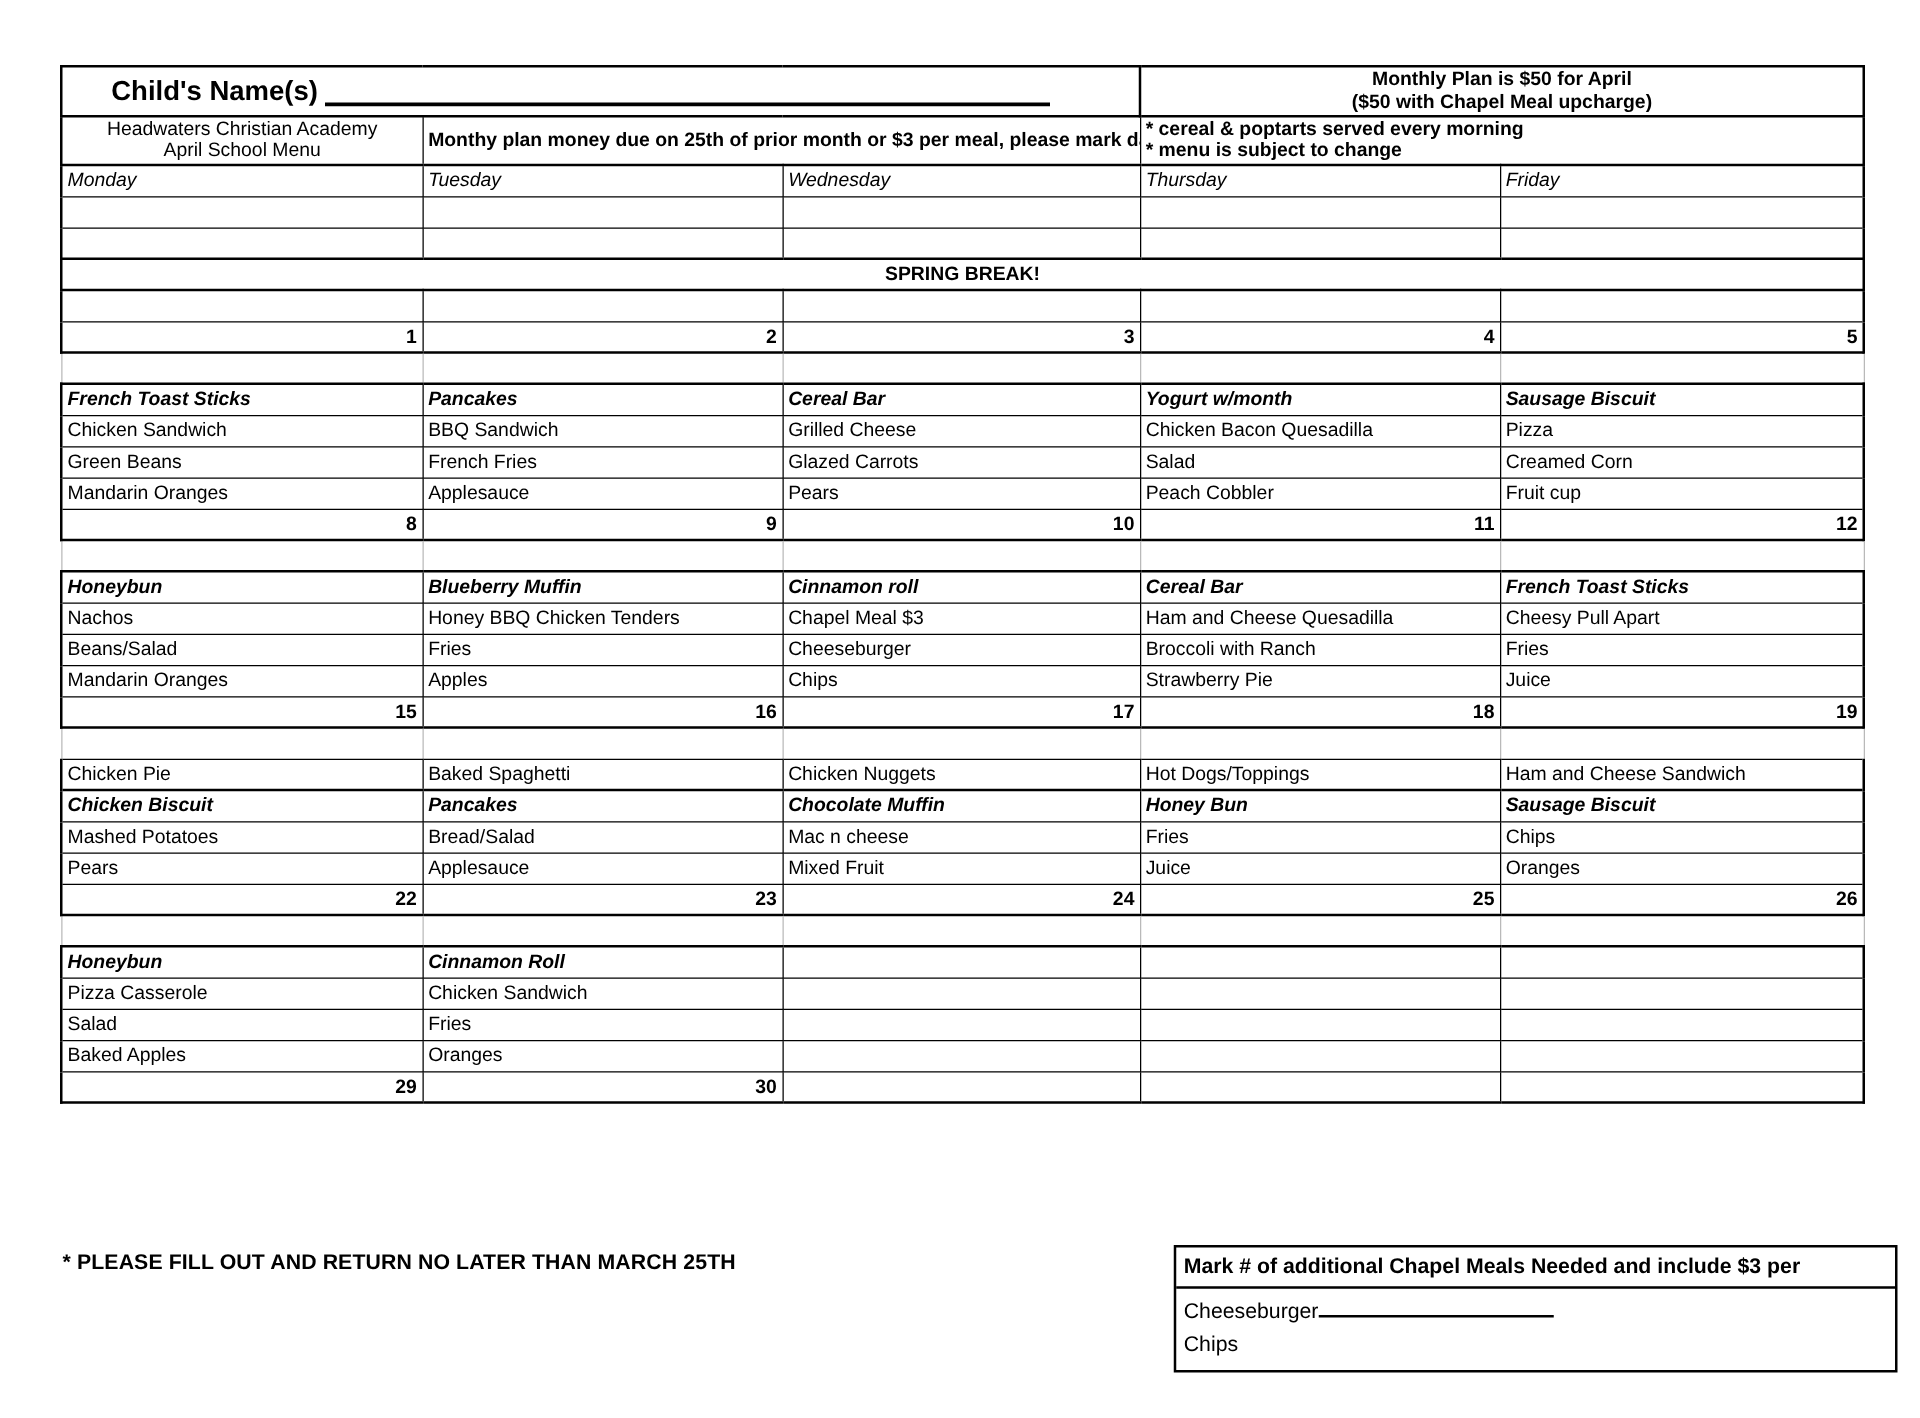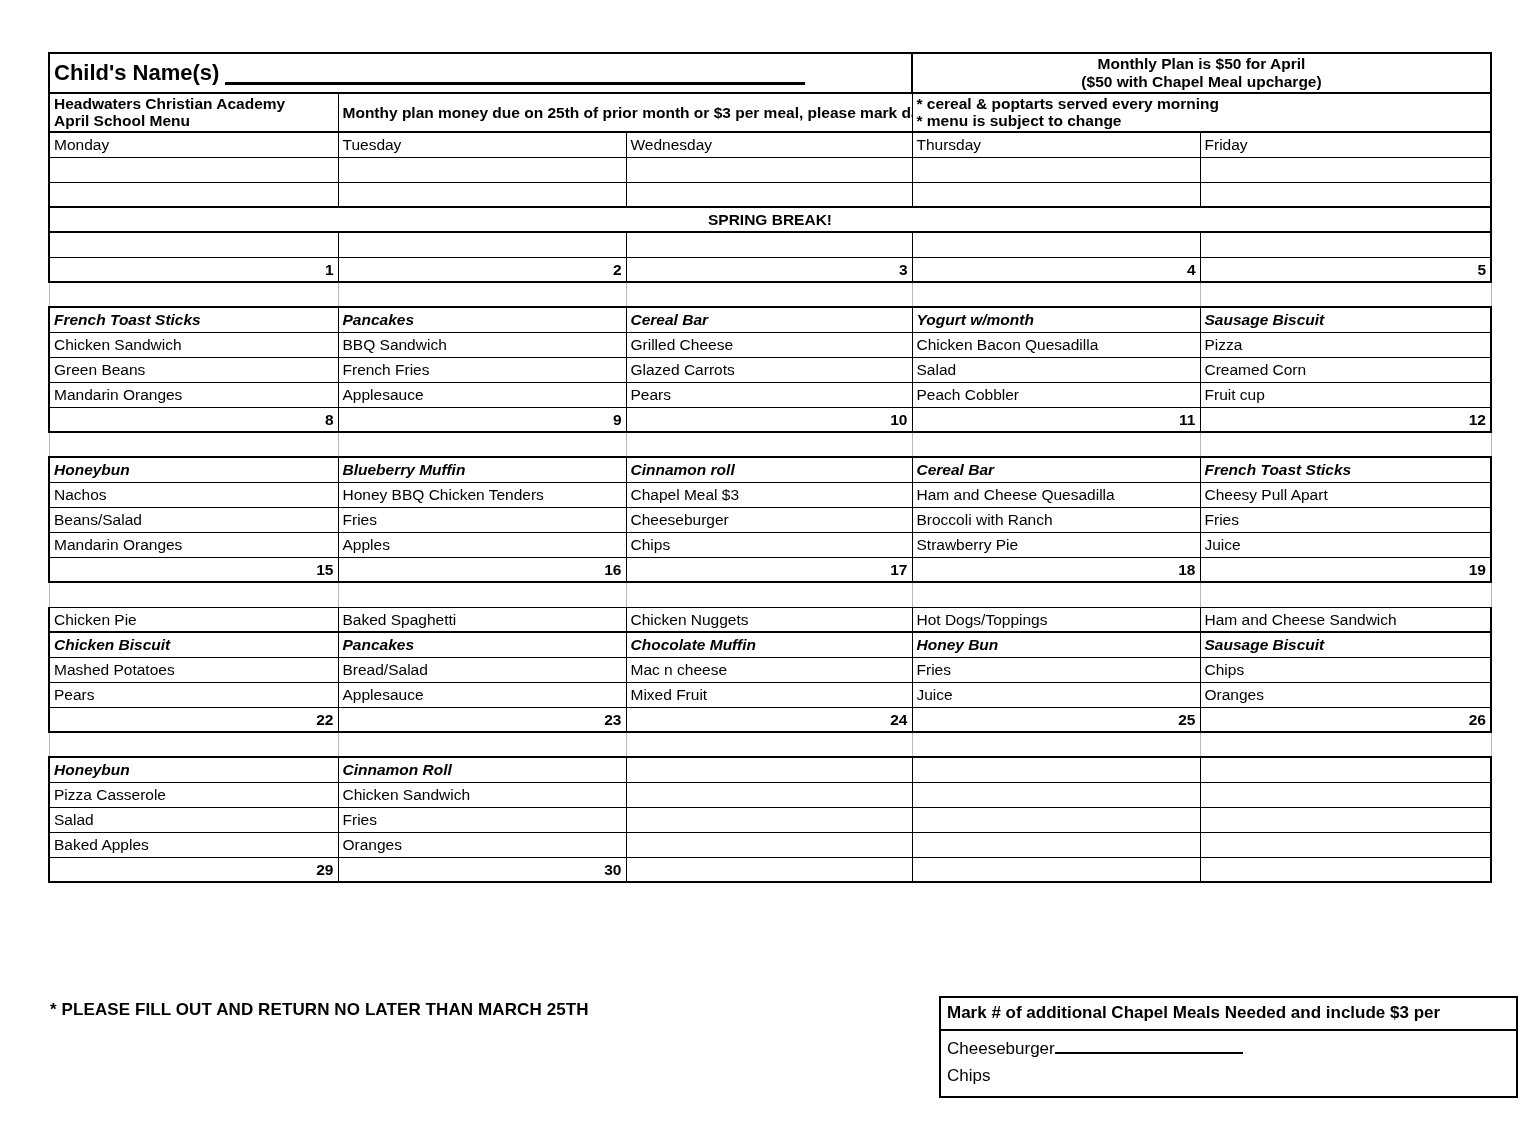--- a/index.html
+++ b/index.html
@@ -43,64 +43,66 @@
   .childname-cell {
     height: 84px;
     vertical-align: bottom;
     padding-bottom: 4px;
   }
   .childname-label {
     font-size: 22px;
     font-weight: bold;
     display: inline-block;
     vertical-align: bottom;
+    margin-left: 35px;
   }
   .childname-rule {
     display: inline-block;
     vertical-align: bottom;
     width: 580px;
     border-bottom: 3px solid #000;
     height: 20px;
     margin-left: 6px;
   }
   .plan-cell {
     text-align: center;
     font-size: 20px;
     font-weight: bold;
     line-height: 1.35;
     height: 84px;
     white-space: normal;
     margin-top: 44px;
   }
   .school-cell {
     font-size: 16px;
-    font-weight: bold;
+    font-weight: normal;
     line-height: 1.3;
     height: 60px;
     white-space: normal;
     vertical-align: middle;
+    text-align: center;
   }
   .notice-cell {
     font-size: 16px;
     font-weight: bold;
     line-height: 1.35;
     height: 60px;
     white-space: normal;
     vertical-align: middle;
   }
   .notes-cell {
     font-size: 16px;
     font-weight: bold;
     line-height: 1.35;
     height: 60px;
     white-space: normal;
     vertical-align: middle;
   }
 
-  .daynamecell { font-size: 16px; font-weight: normal; height: 26px; }
+  .daynamecell { font-size: 16px; font-weight: normal; height: 26px; font-style: italic; }
   .blankrow td { height: 23px; }
   .springbreak {
     text-align: center;
     font-weight: bold;
     font-size: 16px;
     height: 26px;
   }
   .datecell {
     text-align: right;
     font-weight: bold;

